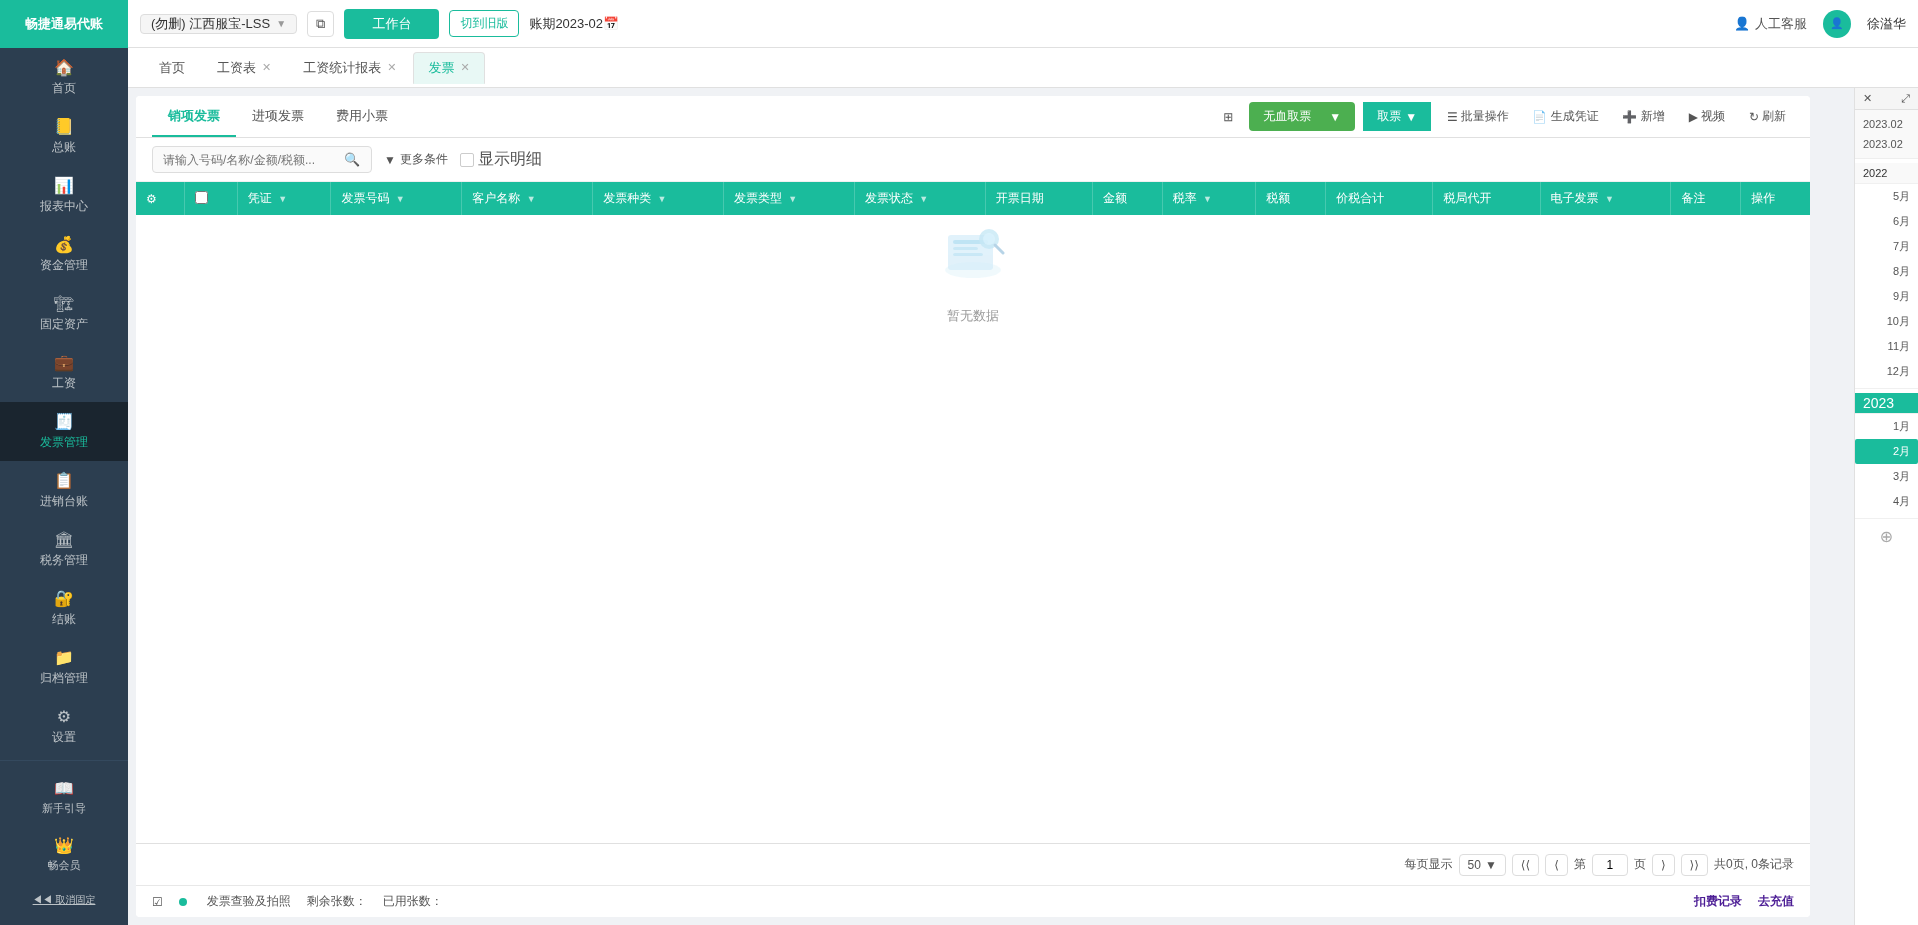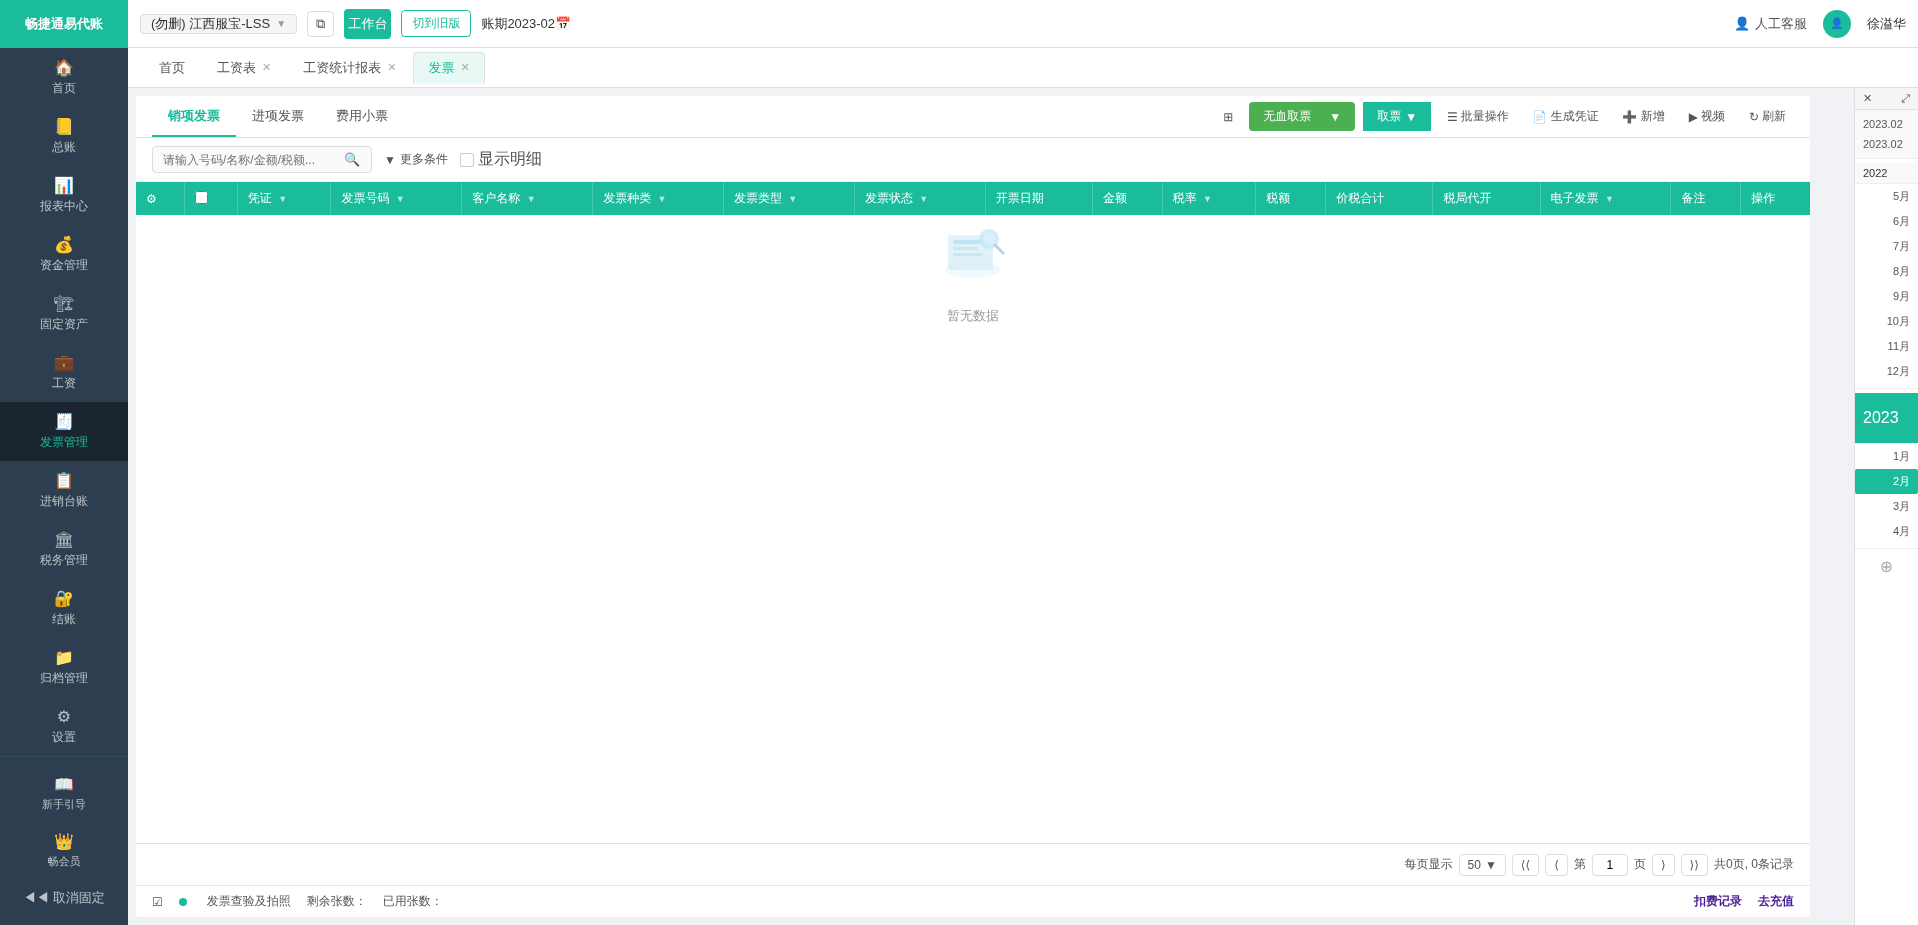--- a/index.html
+++ b/index.html
@@ -85,21 +85,21 @@
       padding: 4px 8px;
       cursor: pointer;
       font-size: 13px;
       color: #555;
     }
     .workspace-btn {
       background: #1abc9c;
       color: white;
       border: none;
       border-radius: 4px;
-      padding: 6px 4px;
+      padding: 6px 28px;
       font-size: 13px;
       cursor: pointer;
     }
     .switch-btn {
       background: none;
       border: 1px solid #1abc9c;
       color: #1abc9c;
       border-radius: 4px;
       padding: 4px 10px;
       font-size: 12px;
@@ -509,21 +509,21 @@
   <div class="sidebar-bottom">
     <div class="sidebar-item">
       <span class="icon">📖</span>
       <span>新手引导</span>
     </div>
     <div class="sidebar-item">
       <span class="icon">👑</span>
       <span>畅会员</span>
     </div>
     <div class="sidebar-item">
-      <span style="font-size:13px;">◀◀ 取消固定</span>
+      <span style="font-size:10px;text-decoration:underline;">◀◀ 取消固定</span>
     </div>
   </div>
 </div>
 
 <div class="main-area">
 
   <div class="topbar">
     <div class="company-selector">
       <span>(勿删) 江西服宝-LSS</span>
       <span class="arrow">▼</span>
@@ -717,21 +717,21 @@
         <div class="date-month-item">6月</div>
         <div class="date-month-item">7月</div>
         <div class="date-month-item">8月</div>
         <div class="date-month-item">9月</div>
         <div class="date-month-item">10月</div>
         <div class="date-month-item">11月</div>
         <div class="date-month-item">12月</div>
       </div>
 
       <div class="date-year-section">
-        <div class="date-year-header" style="background:#1abc9c; color:white; padding:16px 8px; font-size:16px;">2023</div>
+        <div class="date-year-header" style="background:#1abc9c; color:white; padding:2px 8px; font-size:14px;">2023</div>
         <div class="date-month-item">1月</div>
         <div class="date-month-item active">2月</div>
         <div class="date-month-item">3月</div>
         <div class="date-month-item">4月</div>
       </div>
 
       <div style="padding:8px; text-align:center; color:#aaa; font-size:16px; cursor:pointer;">⊕</div>
     </div>
 
   </div>

